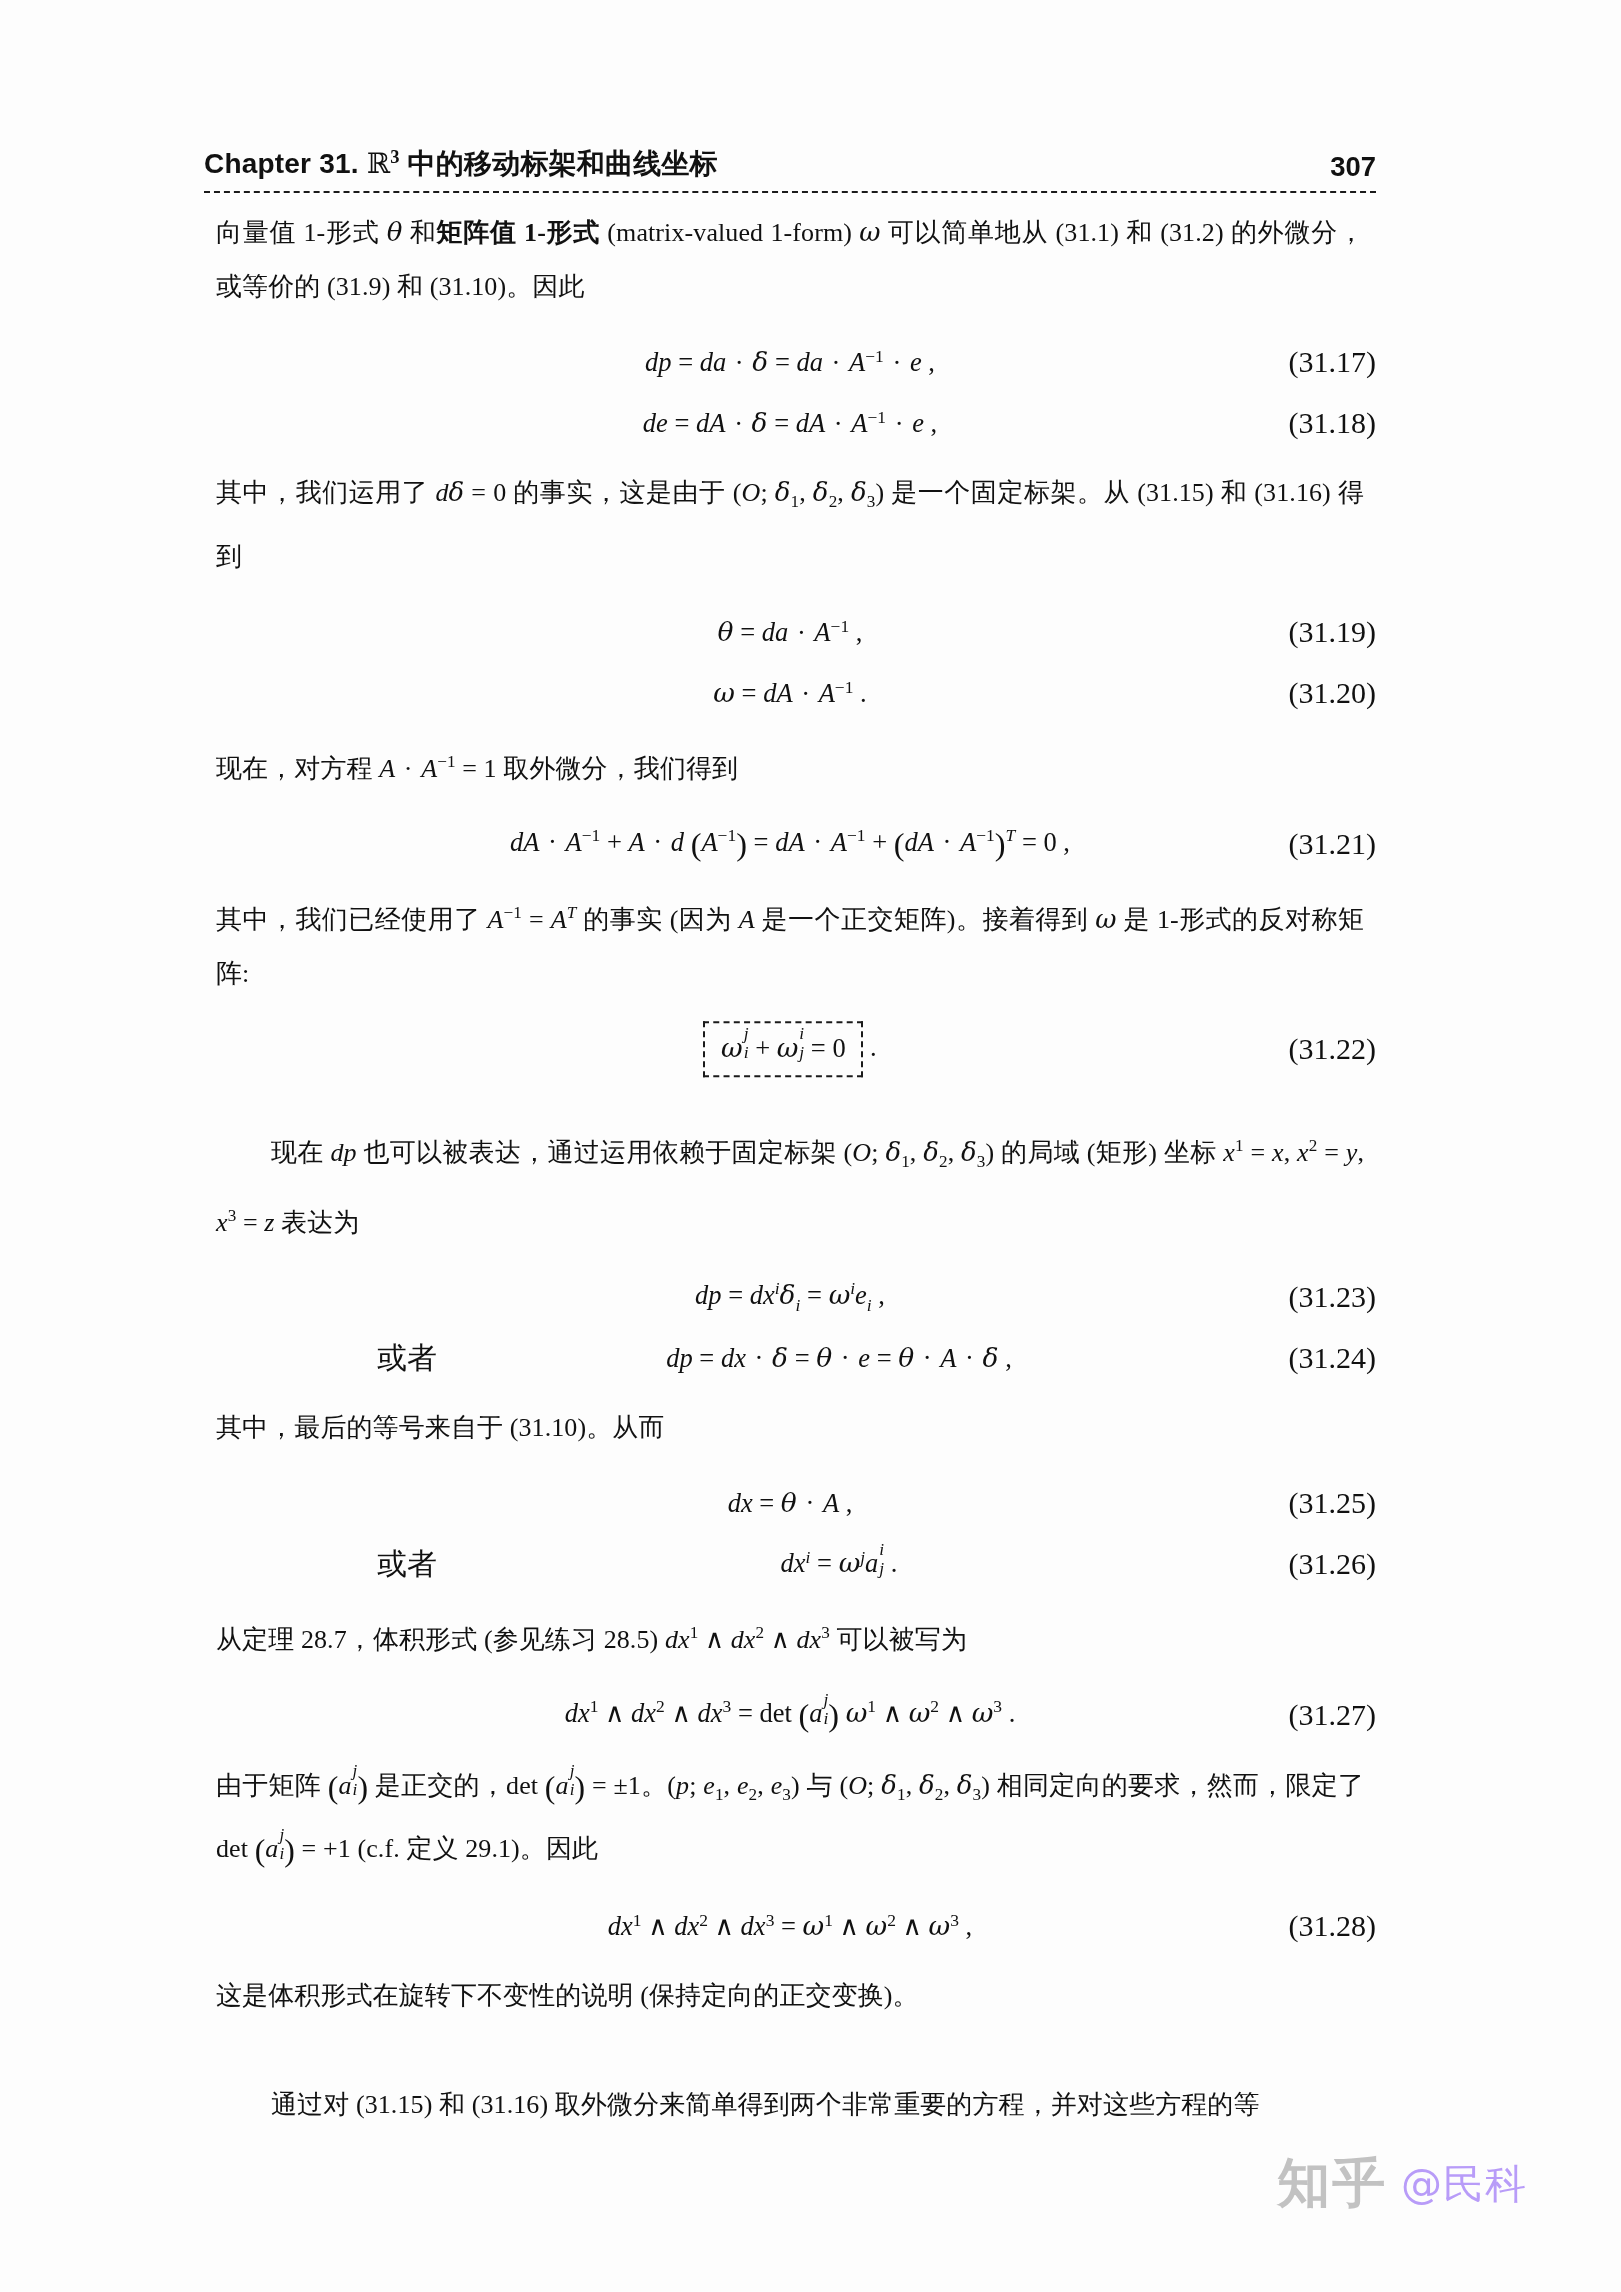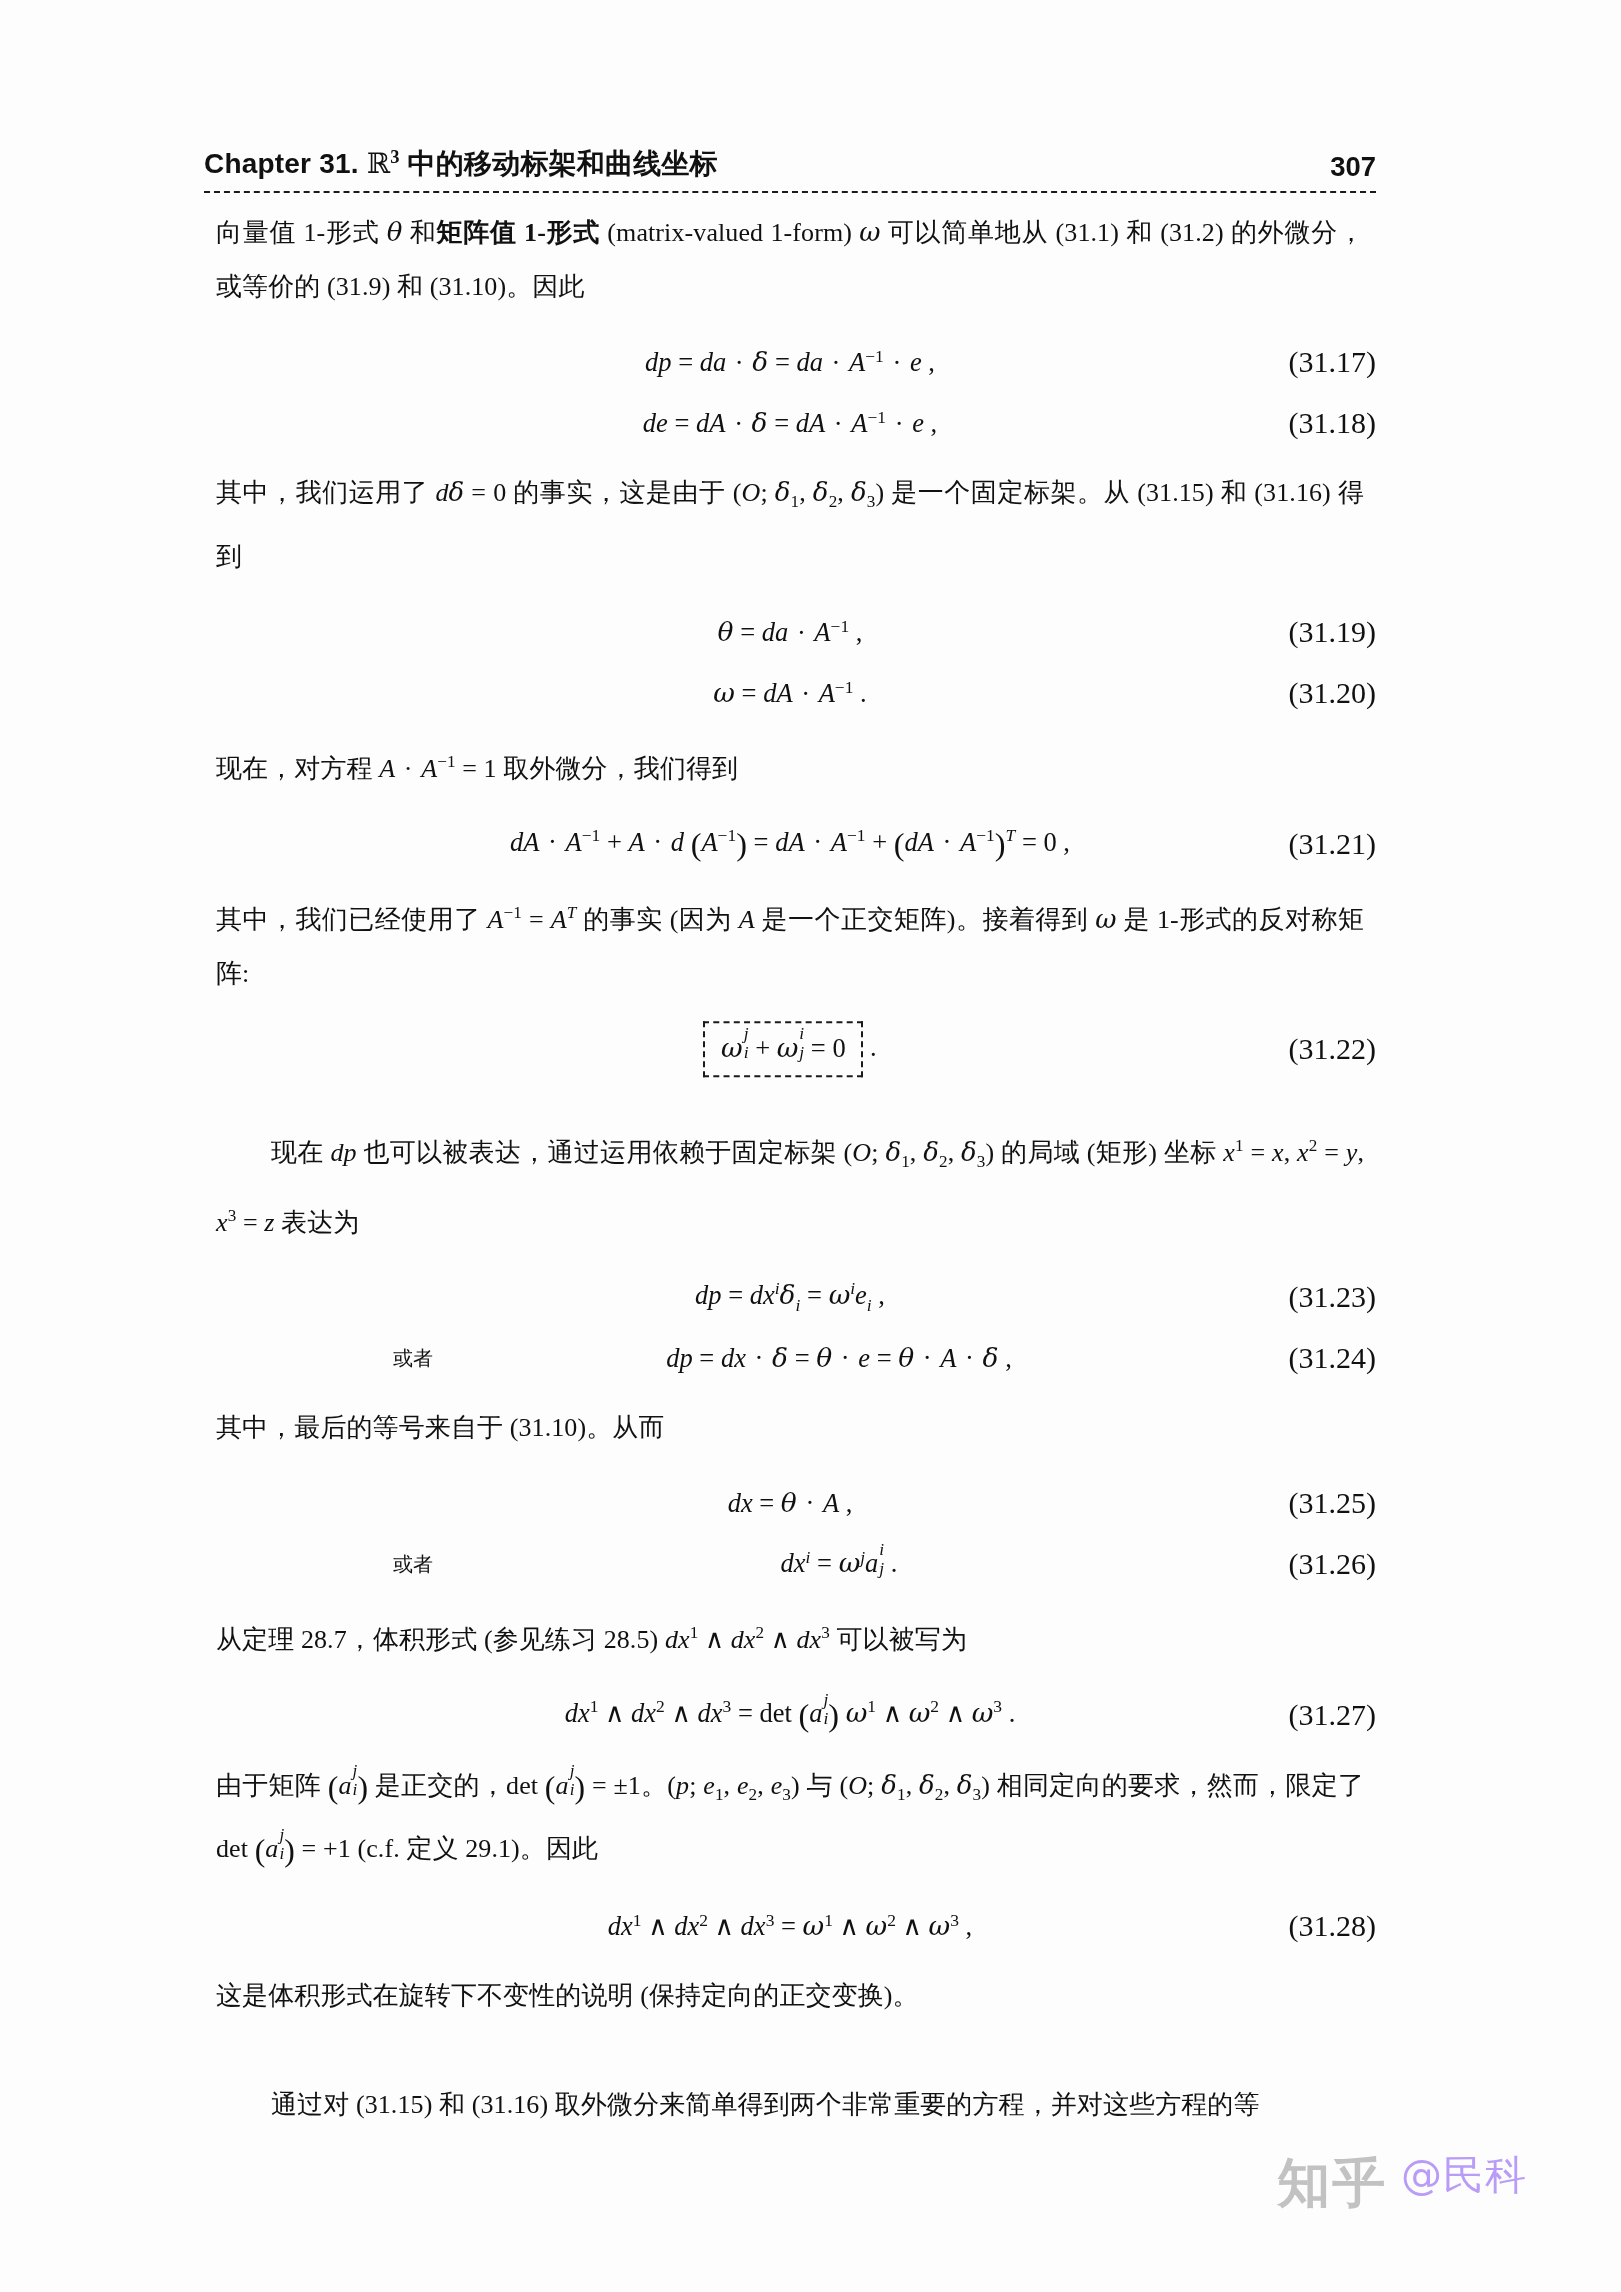--- a/index.html
+++ b/index.html
@@ -98,22 +98,21 @@
     top: 50%;
     transform: translateY(-50%);
     font-size: 30px;
     font-family: "Liberation Serif", "DejaVu Serif", serif;
   }
   .eqlabel {
     position: absolute;
     left: 173px;
     top: 50%;
     transform: translateY(-50%);
-    font-size: 20px;
-    margin-left: 16px;
+    font-size: 30px;
   }
   .eqshift { padding-left: 98px; }
 
   .boxed {
     display: inline-block;
     border: 2px dashed #1a1a1a;
     padding: 6.9px 15.7px 8.8px 15.7px;
   }
 
   
@@ -132,20 +131,21 @@
 
   .paren-big { font-size: 1.22em; vertical-align: -0.14em; font-style: normal; }
   .dotop { padding: 0 2px; }
 
   
   .watermark {
     position: absolute;
     right: 94px;
     bottom: 73px;
     display: flex;
+    align-items: center;
     gap: 13.7px;
     opacity: 0.60;
   }
   .wm-logo {
     font-family: "DejaVu Sans", sans-serif;
     font-size: 53px;
     font-weight: bold;
     color: #9b9b9b;
     letter-spacing: 2px;
   }

